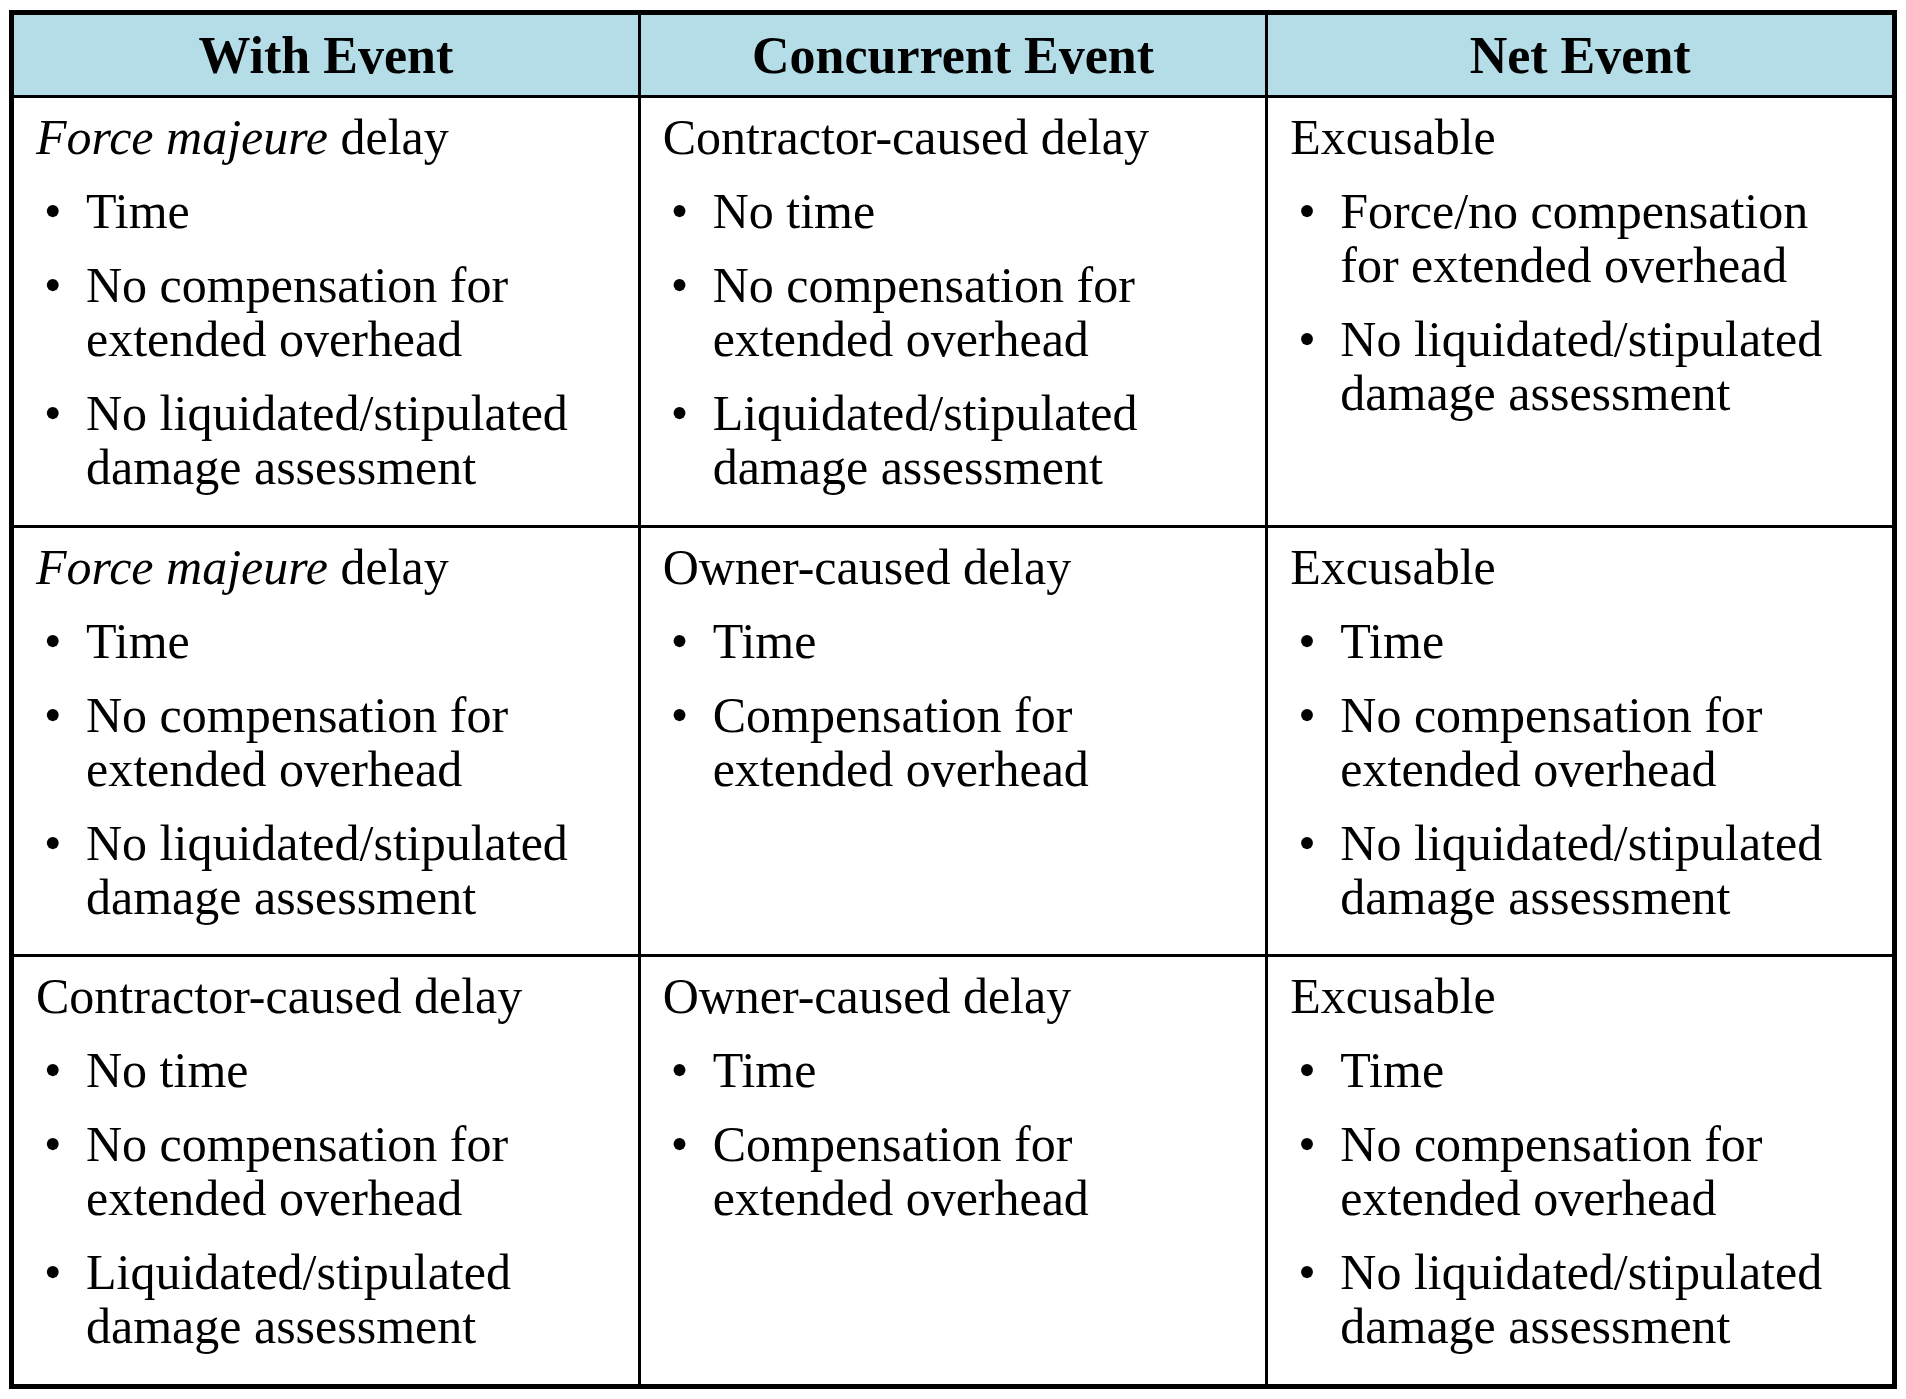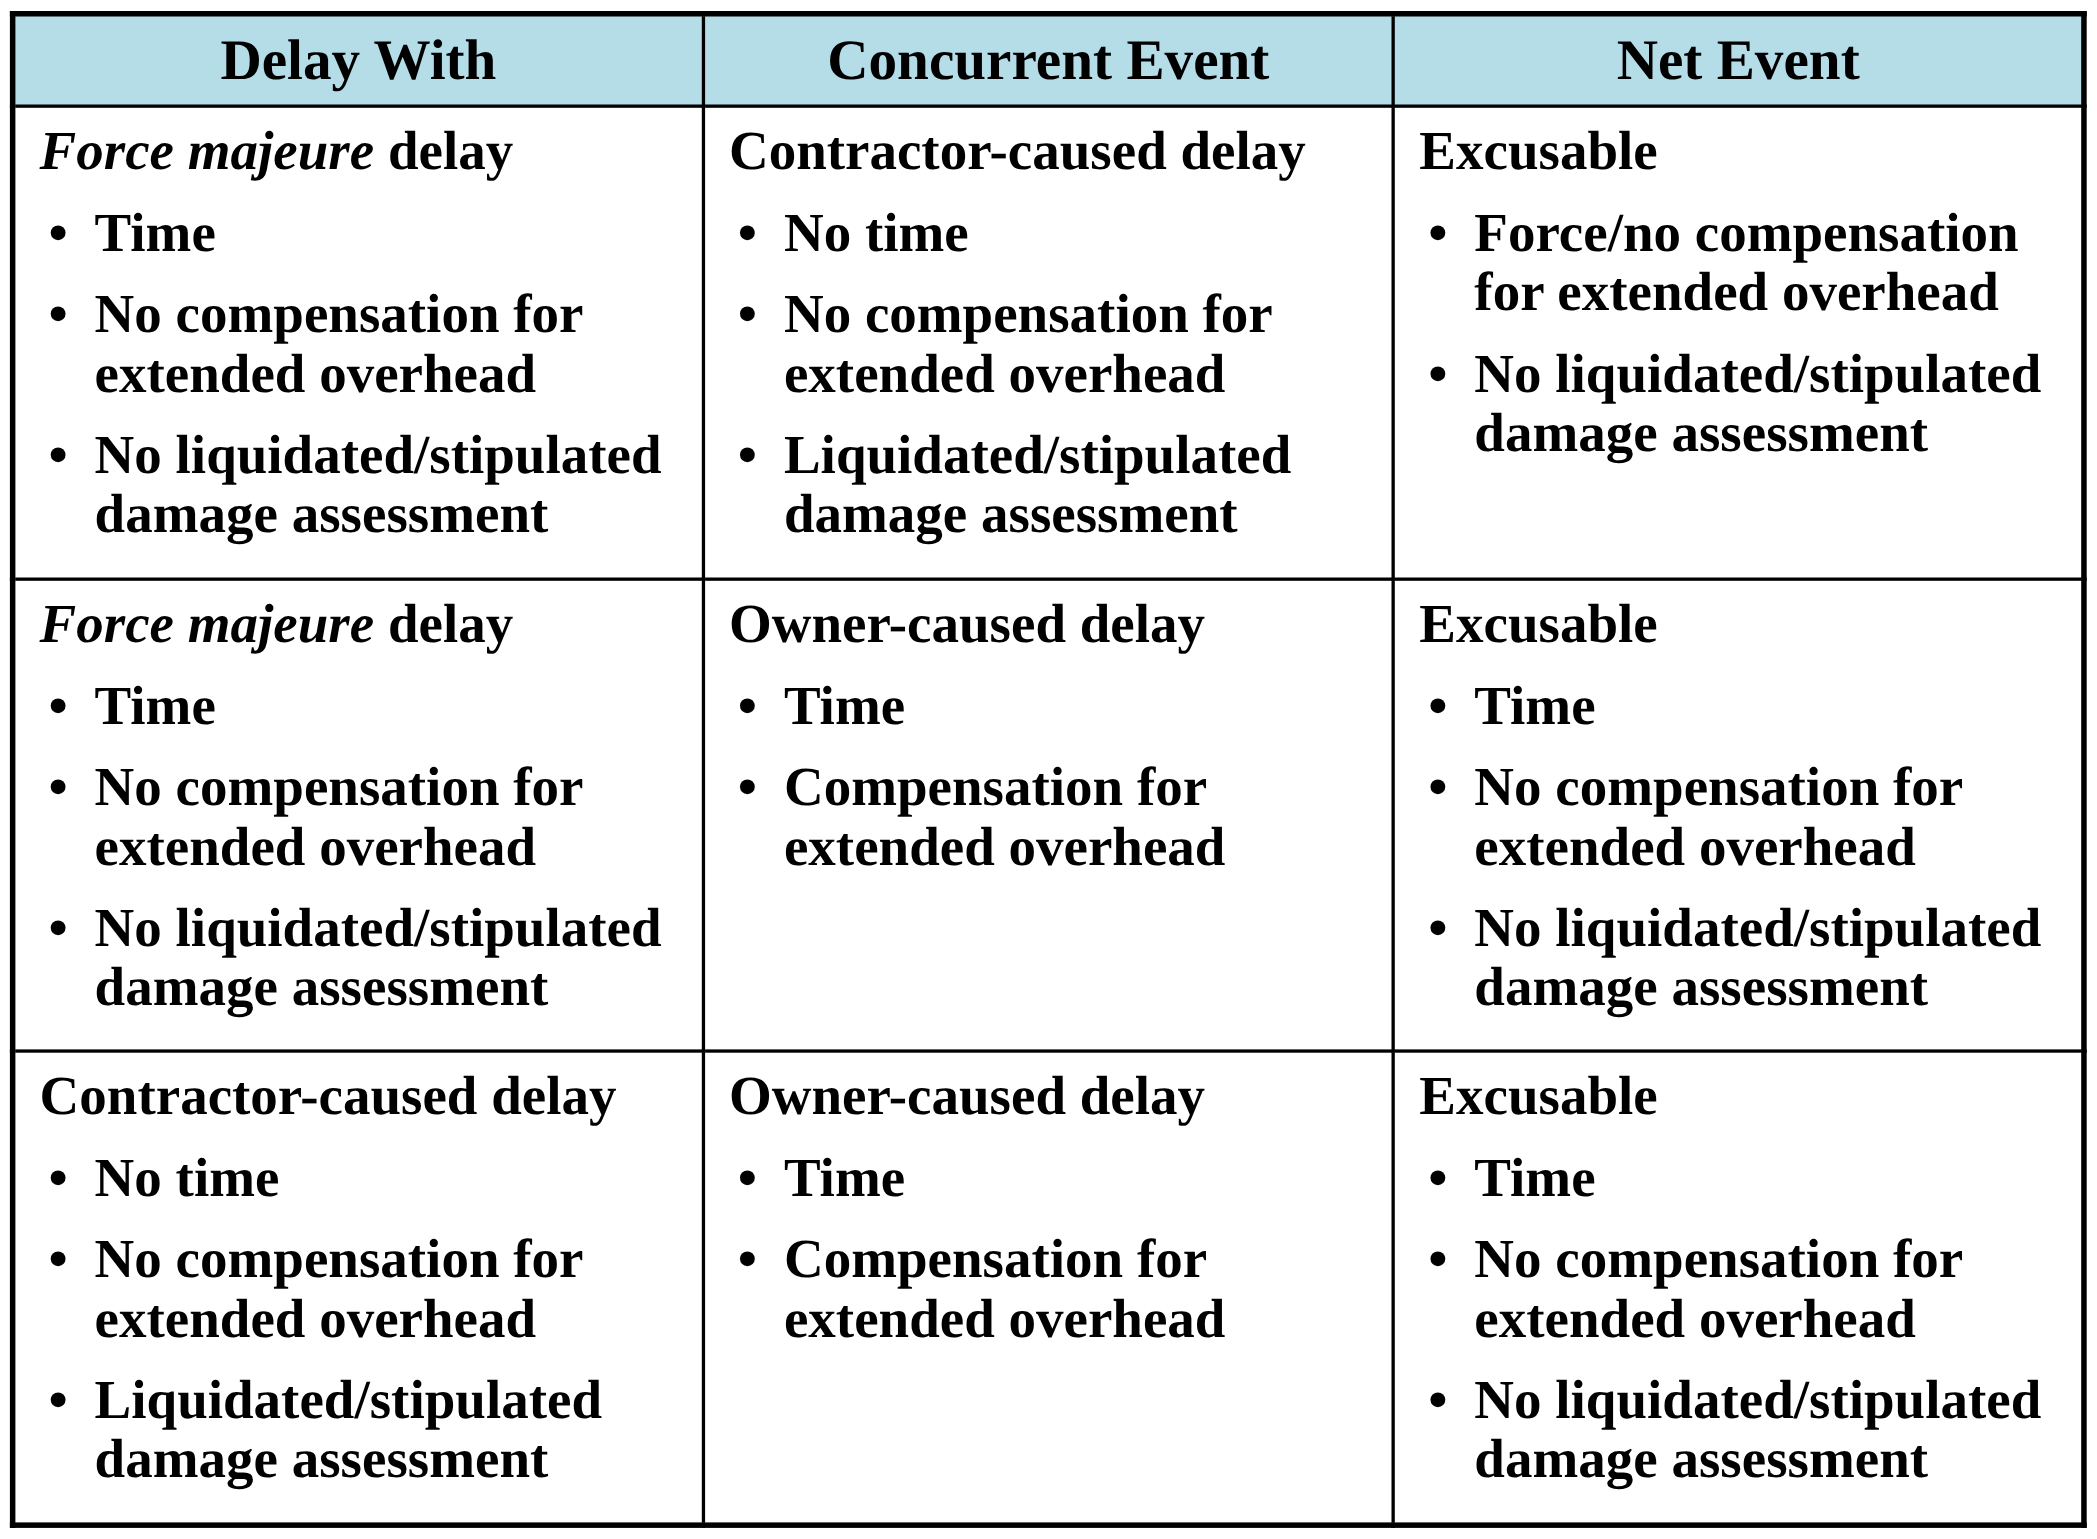--- a/index.html
+++ b/index.html
@@ -16,21 +16,21 @@
   }
   table.delay-table {
     width: 100%;
     height: 100%;
     border-collapse: collapse;
     table-layout: fixed;
     border: 5px solid #000;
     font-family: "Liberation Serif", "DejaVu Serif", serif;
     color: #000;
   }
-  th, td { border: 3px solid #000; font-weight: bold; }
+  th, td { border: 3px solid #000; }
   th {
     background: var(--header-bg, #b4dde8);
     font-size: 52px;
     font-weight: bold;
     text-align: center;
     vertical-align: middle;
     padding: 8px;
     height: 84px;
   }
   td {
@@ -55,21 +55,21 @@
   }
   ul.bullets .b { padding-left: 8px; }
 </style>
 </head>
 <body>
 
 <div class="page">
   <table class="delay-table">
     <thead>
       <tr>
-        <th>Delay With</th>
+        <th>With Event</th>
         <th>Concurrent Event</th>
         <th>Net Event</th>
       </tr>
     </thead>
     <tbody>
       <tr>
         <td>
           <p class="cell-title"><em class="em">Force majeure</em><span> delay</span></p>
           <ul class="bullets">
             <li>

